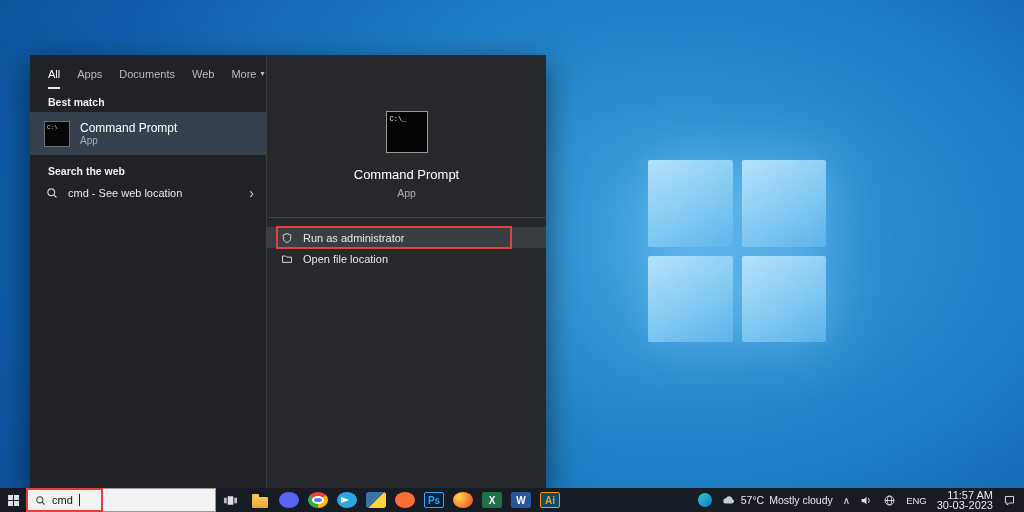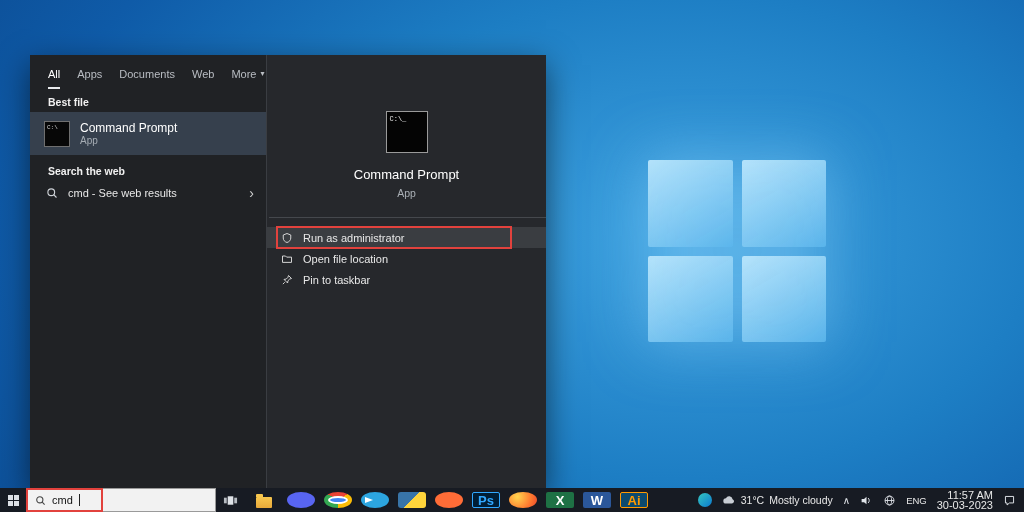--- a/index.html
+++ b/index.html
@@ -74,22 +74,22 @@
   .start-logo { display:grid; grid-template-columns:5px 5px; grid-template-rows:5px 5px; gap:1px; }
   .start-logo .sq { background:#dde1e6; }
   .tb-search { width:190px; height:24px; background:#f2f2f2; border:1px solid #9a9a9a;
     display:flex; align-items:center; gap:6px; padding-left:8px; position:relative; cursor:text; }
   .tb-search .txt { font-size:11px; color:#111; }
   .tb-search .caret-bar { width:1px; height:12px; background:#222; }
   .annotation-search { position:absolute; left:-1px; top:-1px; width:77px; height:24px;
     border:2px solid #e2423d; pointer-events:none; }
   .task-view { width:28px; display:flex; justify-content:center; cursor:pointer; }
   .tb-apps { display:flex; align-items:center; gap:9px; margin-left:6px; }
-  .tb-icon { width:28px; height:16px; cursor:pointer; display:flex; align-items:center; justify-content:center;
-    font-size:13px; font-weight:bold; border-radius:2px; }
+  .tb-icon { width:20px; height:16px; cursor:pointer; display:flex; align-items:center; justify-content:center;
+    font-size:10px; font-weight:bold; border-radius:2px; }
   .folder { width:16px; height:11px; margin-top:4px; background:linear-gradient(#f7c64e,#e8a93a); border-radius:1px; position:relative; }
   .folder::before { content:""; position:absolute; top:-3px; left:0; width:7px; height:3px; background:#f7c64e; border-radius:1px 1px 0 0; }
   .discord { border-radius:50%; background:#5865f2; }
   .chrome { border-radius:50%; background:conic-gradient(from -60deg, #ea4335 0 33%, #fbbc05 33% 66%, #34a853 66% 100%); position:relative; }
   .chrome::after { content:""; position:absolute; inset:4px; background:#4285f4; border:2px solid #fff; border-radius:50%; }
   .telegram { border-radius:50%; background:#2ca5e0; position:relative; }
   .telegram::after { content:""; position:absolute; left:4px; top:5px; border-left:8px solid #fff;
     border-top:3px solid transparent; border-bottom:3px solid transparent; }
   .python { border-radius:3px; background:linear-gradient(135deg, #3874a8 0 50%, #ffd43b 50% 100%); }
   .postman { border-radius:50%; background:#ff6c37; }
@@ -144,38 +144,38 @@
                 <circle cx="10.5" cy="8" r="1" fill="#cfd3d8"></circle>
               </svg>
           </span>
         </div>
         <div class="avatar"></div>
         <div class="more-btn">…</div>
         <div class="close-btn">×</div>
       </div>
     </div>
 
-    <div class="section-label lbl-best">Best file</div>
+    <div class="section-label lbl-best">Best match</div>
 
     <div class="best-row">
       <div class="cmd-icon-sm"></div>
       <div class="best-texts">
         <div class="t">Command Prompt</div>
         <div class="s">App</div>
       </div>
     </div>
 
     <div class="section-label lbl-web">Search the web</div>
 
     <div class="web-row">
       <svg width="12" height="12" viewBox="0 0 16 16">
           <circle cx="7" cy="7" r="4.5" fill="none" stroke="#cfd3d8" stroke-width="1.5"></circle>
           <line x1="10.5" y1="10.5" x2="14" y2="14" stroke="#cfd3d8" stroke-width="1.5"></line>
         </svg>
-      <span>cmd - See web results</span>
+      <span>cmd - See web location</span>
       <span class="web-chevron">›</span>
     </div>
 
     <div class="v-divider"></div>
 
     <div class="preview">
       <div class="big-icon"></div>
       <div class="pv-title">Command Prompt</div>
       <div class="pv-sub">App</div>
       <div class="h-divider"></div>
@@ -186,29 +186,20 @@
               <path d="M8 2 L13 4 V8 C13 11 11 13 8 14 C5 13 3 11 3 8 V4 Z" fill="none" stroke="#d8d8d8" stroke-width="1.3"></path>
             </svg>
           <span>Run as administrator</span>
           <div class="annotation-run"></div>
         </div>
         <div class="action-row">
           <svg width="12" height="12" viewBox="0 0 16 16">
               <path d="M2 4 H6 L7.5 5.5 H14 V12.5 H2 Z" fill="none" stroke="#d8d8d8" stroke-width="1.3"></path>
             </svg>
           <span>Open file location</span>
-        </div>
-        <div class="action-row">
-          <svg width="12" height="12" viewBox="0 0 16 16">
-              <g stroke="#d8d8d8" stroke-width="1.3" fill="none">
-                <path d="M10 2 L14 6 L11.5 6.8 L9.2 9.1 L8.8 12 L4 7.2 L6.9 6.8 L9.2 4.5 Z"></path>
-                <line x1="5" y1="11" x2="2.5" y2="13.5"></line>
-              </g>
-            </svg>
-          <span>Pin to taskbar</span>
         </div>
       </div>
     </div>
   </div>
 
   <div class="taskbar">
     <div class="start-btn">
       <div class="start-logo">
         <div class="sq"></div>
           <div class="sq"></div>
@@ -250,21 +241,21 @@
       <div class="tb-icon word">W</div>
       <div class="tb-icon illustrator">Ai</div>
     </div>
 
     <div class="tray">
       <div class="edge-circle"></div>
       <div class="weather">
         <svg width="14" height="14" viewBox="0 0 16 16">
             <path d="M4.5 12 a3 3 0 0 1 0 -6 a4 4 0 0 1 7.6 1 a2.6 2.6 0 0 1 -0.6 5 Z" fill="#c8cdd4"></path>
           </svg>
-        <span>31°C</span>
+        <span>57°C</span>
         <span>Mostly cloudy</span>
       </div>
       <span class="tray-glyph">∧</span>
       <svg width="13" height="13" viewBox="0 0 16 16">
           <polygon points="2,6 5,6 8,3.5 8,12.5 5,10 2,10" fill="#dfe3e8"></polygon>
           <path d="M10 5 C11.8 6.5 11.8 9.5 10 11" stroke="#dfe3e8" fill="none" stroke-width="1.2"></path>
         </svg>
       <svg width="13" height="13" viewBox="0 0 16 16">
           <g stroke="#dfe3e8" fill="none" stroke-width="1.1">
             <circle cx="8" cy="8" r="5.5"></circle>

